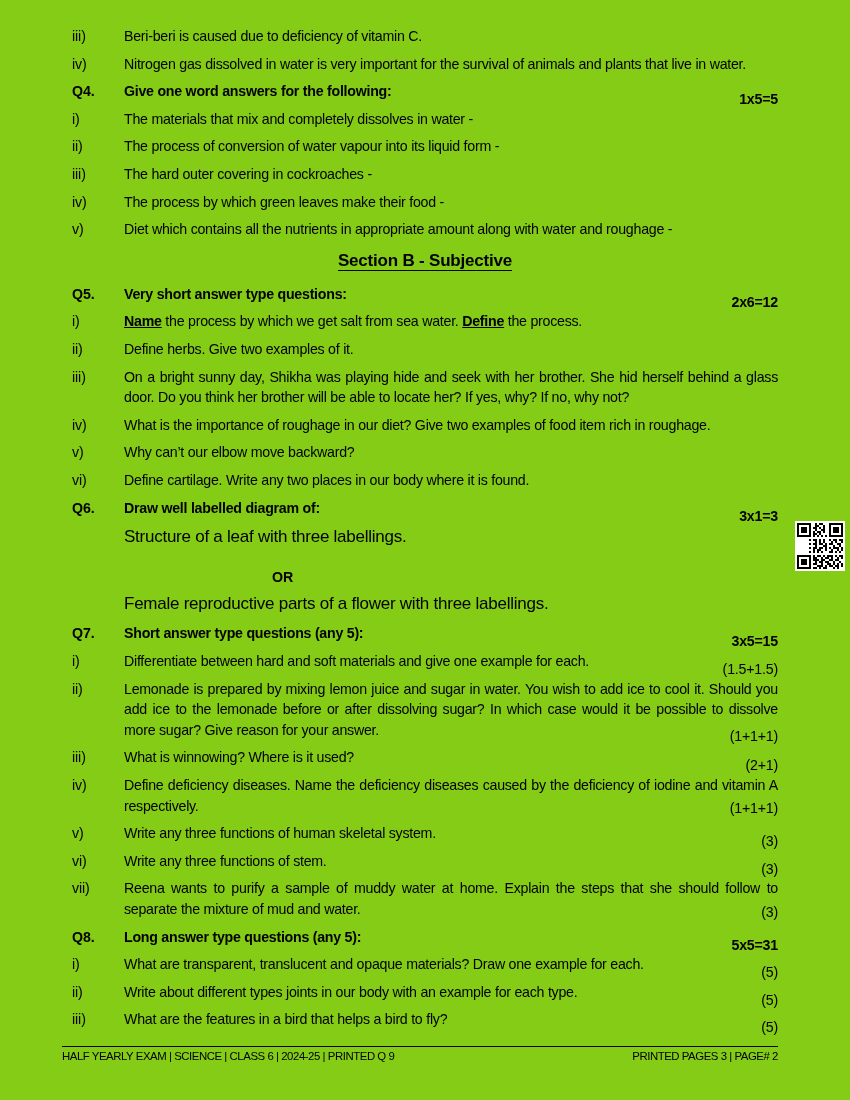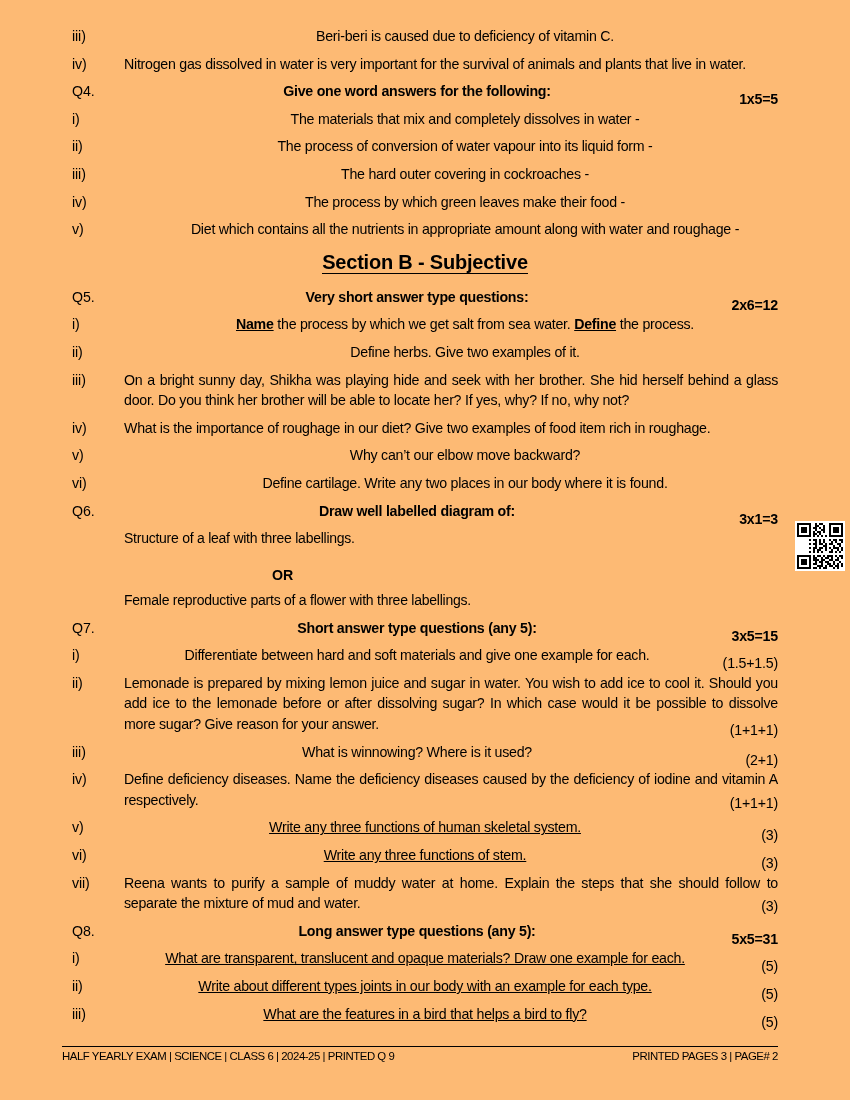--- a/index.html
+++ b/index.html
@@ -15,21 +15,21 @@
     color: #000000;
     overflow: hidden;
   }
 
   .page {
     position: absolute;
     left: 0;
     top: 0;
     width: 850px;
     height: 1100px;
-    background: #fdba74;
+    background: #84cc16;
   }
 
   .content {
     position: absolute;
     left: 72px;
     top: 26px;
     width: 706px;
   }
 
   
@@ -39,74 +39,74 @@
     margin-bottom: 7px;
   }
 
   .lbl {
     flex: 0 0 52px;
     width: 52px;
     font-size: 14.2px;
     line-height: 1.42;
     letter-spacing: -0.1px;
   }
-  .lbl.bold { font-weight: normal; }
+  .lbl.bold { font-weight: bold; }
 
   .body-col {
     flex: 1 1 auto;
     position: relative;
     font-size: 14.2px;
     line-height: 1.45;
     letter-spacing: -0.25px;
     text-align: justify;
     padding-right: 0px;
   }
   .body-col.bold { font-weight: bold; }
-  .body-col.nojust { text-align: center; margin-left: 28px; }
+  .body-col.nojust { text-align: left; }
 
   
   .body-narrow { padding-right: 96px; }
-  .body-narrow-sm { padding-right: 80px; text-decoration: underline; }
+  .body-narrow-sm { padding-right: 80px; }
 
   .marks {
     position: absolute;
     right: 0;
     top: 8px;
     font-size: 14.2px;
     line-height: 1.45;
     font-weight: bold;
     letter-spacing: -0.2px;
     white-space: nowrap;
   }
   .marks.reg { font-weight: normal; }
   .marks.b2 { top: 47px; }
   .marks.b3 { top: 23.5px; }
 
   .section-head {
     text-align: center;
     font-weight: bold;
-    font-size: 20px;
+    font-size: 17px;
     letter-spacing: -0.2px;
     margin: 11px 0 13px 0;
   }
   .section-head span {
     border-bottom: 1.6px solid #000;
     padding-bottom: 0px;
   }
 
   .or-line {
     font-weight: bold;
     font-size: 14.2px;
     margin: 19px 0 7px 0;
     padding-left: 200px;
   }
 
   .plain-indent {
     padding-left: 52px;
-    font-size: 14px;
+    font-size: 17px;
     line-height: 1.45;
     letter-spacing: -0.25px;
     margin-bottom: 7px;
   }
 
   b, .b { font-weight: bold; text-decoration: underline; }
 
   
   .qr-wrap {
     position: absolute;

